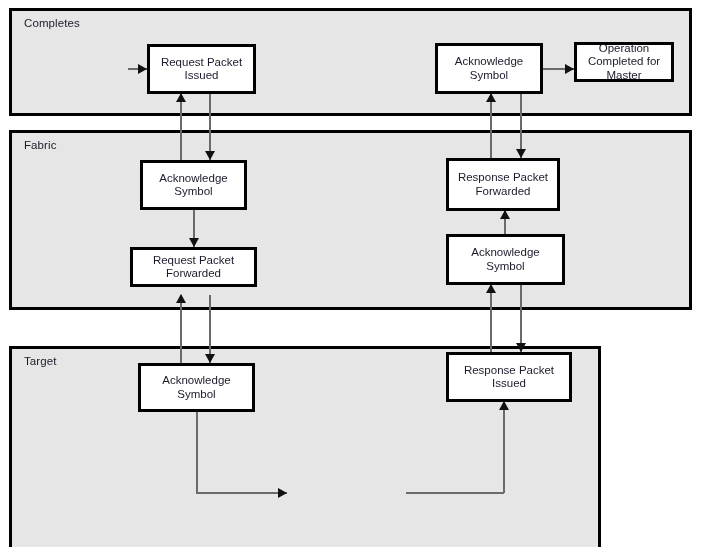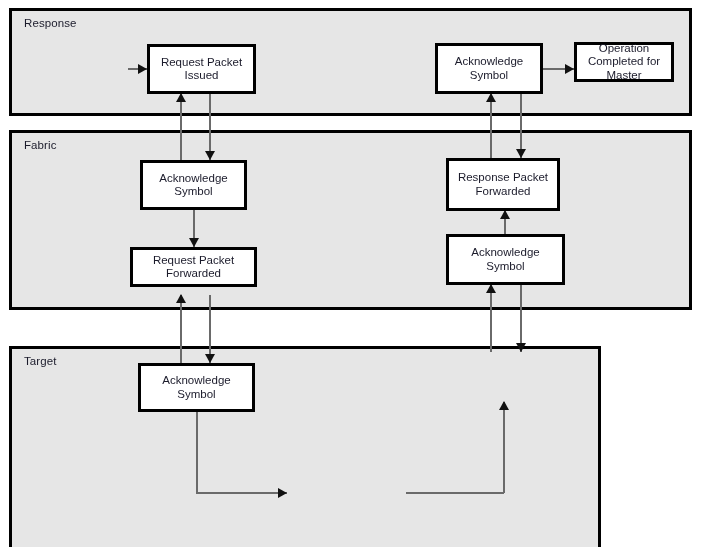--- a/index.html
+++ b/index.html
@@ -82,21 +82,21 @@
     border-bottom: 5px solid transparent;
     border-left: 9px solid #111111;
   }
 </style>
 </head>
 <body>
 
 <div id="canvas">
 
   <div class="swimlane" style="left:9px; top:8px; width:683px; height:108px;">
-    <div class="lane-label">Response</div>
+    <div class="lane-label">Completes</div>
   </div>
 
   <div class="swimlane" style="left:9px; top:130px; width:683px; height:180px;">
     <div class="lane-label">Fabric</div>
   </div>
 
   <div class="swimlane" style="left:9px; top:327px; width:592px; height:211px;margin-top:19px;">
     <div class="lane-label">Target</div>
   </div>
 
@@ -170,15 +170,18 @@
   </div>
 
   <div class="node" style="left:446px; top:234px; width:119px; height:51px;">
     <span>Acknowledge Symbol</span>
   </div>
 
   <div class="node" style="left:138px; top:363px; width:117px; height:49px;">
     <span>Acknowledge Symbol</span>
   </div>
 
+  <div class="node" style="left:446px; top:352px; width:126px; height:50px;">
+    <span>Response Packet Issued</span>
+  </div>
 
 
 </div>
 
 </body></html>

